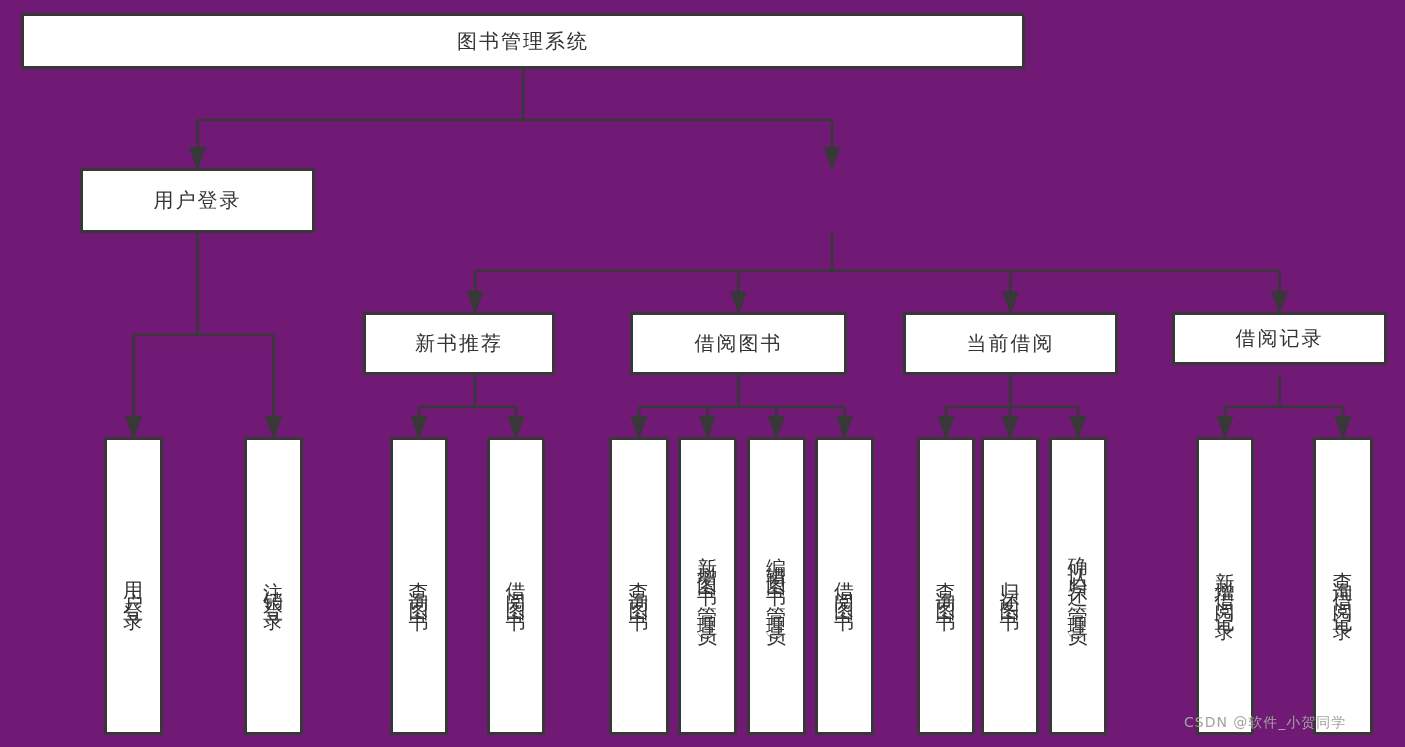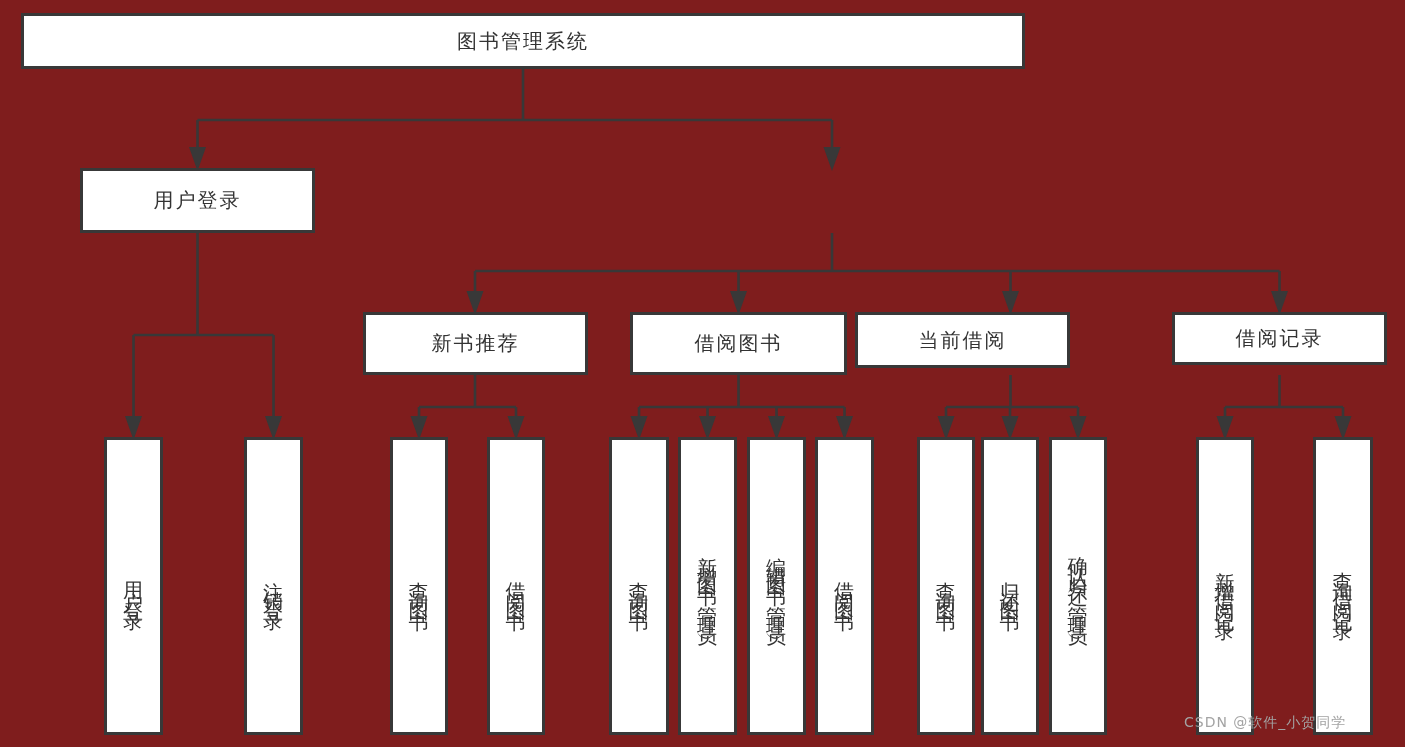--- a/index.html
+++ b/index.html
@@ -1,19 +1,19 @@
 <!DOCTYPE html>
 <html lang="zh"><head>
 <meta charset="utf-8">
 <style>
   html,body{margin:0;padding:0;background:#ffffff;}
   #canvas{
     position:relative;
     width:1405px;height:747px;
-    background:#7f1d1d;
+    background:#701a75;
     font-family:"DejaVu Sans","Liberation Sans",sans-serif;
     overflow:hidden;
   }
   .wires{position:absolute;left:0;top:0;z-index:1;}
   .box{
     position:absolute;
     box-sizing:border-box;
     border:3px solid #383838;
     background:#ffffff;
     color:#333333;
@@ -73,23 +73,23 @@
       <path d="M1069.5 416 L1086.5 416 L1078 440 Z"></path>
       <path d="M1216.5 416 L1233.5 416 L1225 440 Z"></path>
       <path d="M1334.5 416 L1351.5 416 L1343 440 Z"></path>
     </g>
   </svg>
 
   <div class="box h" style="left:21px;top:13px;width:1004px;height:56px">图书管理系统</div>
 
   <div class="box h" style="left:80px;top:168px;width:235px;height:65px">用户登录</div>
 
-  <div class="box h" style="left:363px;top:312px;width:225px;height:63px">新书推荐</div>
+  <div class="box h" style="left:363px;top:312px;width:192px;height:63px">新书推荐</div>
   <div class="box h" style="left:630px;top:312px;width:217px;height:63px">借阅图书</div>
-  <div class="box h" style="left:855px;top:312px;width:215px;height:56px">当前借阅</div>
+  <div class="box h" style="left:903px;top:312px;width:215px;height:63px">当前借阅</div>
   <div class="box h" style="left:1172px;top:312px;width:215px;height:53px">借阅记录</div>
 
   <div class="box v" style="left:104px;top:437px;width:59px;height:298px">用户登录</div>
   <div class="box v" style="left:244px;top:437px;width:59px;height:298px">注销登录</div>
 
   <div class="box v" style="left:390px;top:437px;width:58px;height:298px">查询图书</div>
   <div class="box v" style="left:487px;top:437px;width:58px;height:298px">借阅图书</div>
 
   <div class="box v" style="left:609px;top:437px;width:60px;height:298px">查询图书</div>
   <div class="box v" style="left:678px;top:437px;width:59px;height:298px">新增图书（管理员）</div>

